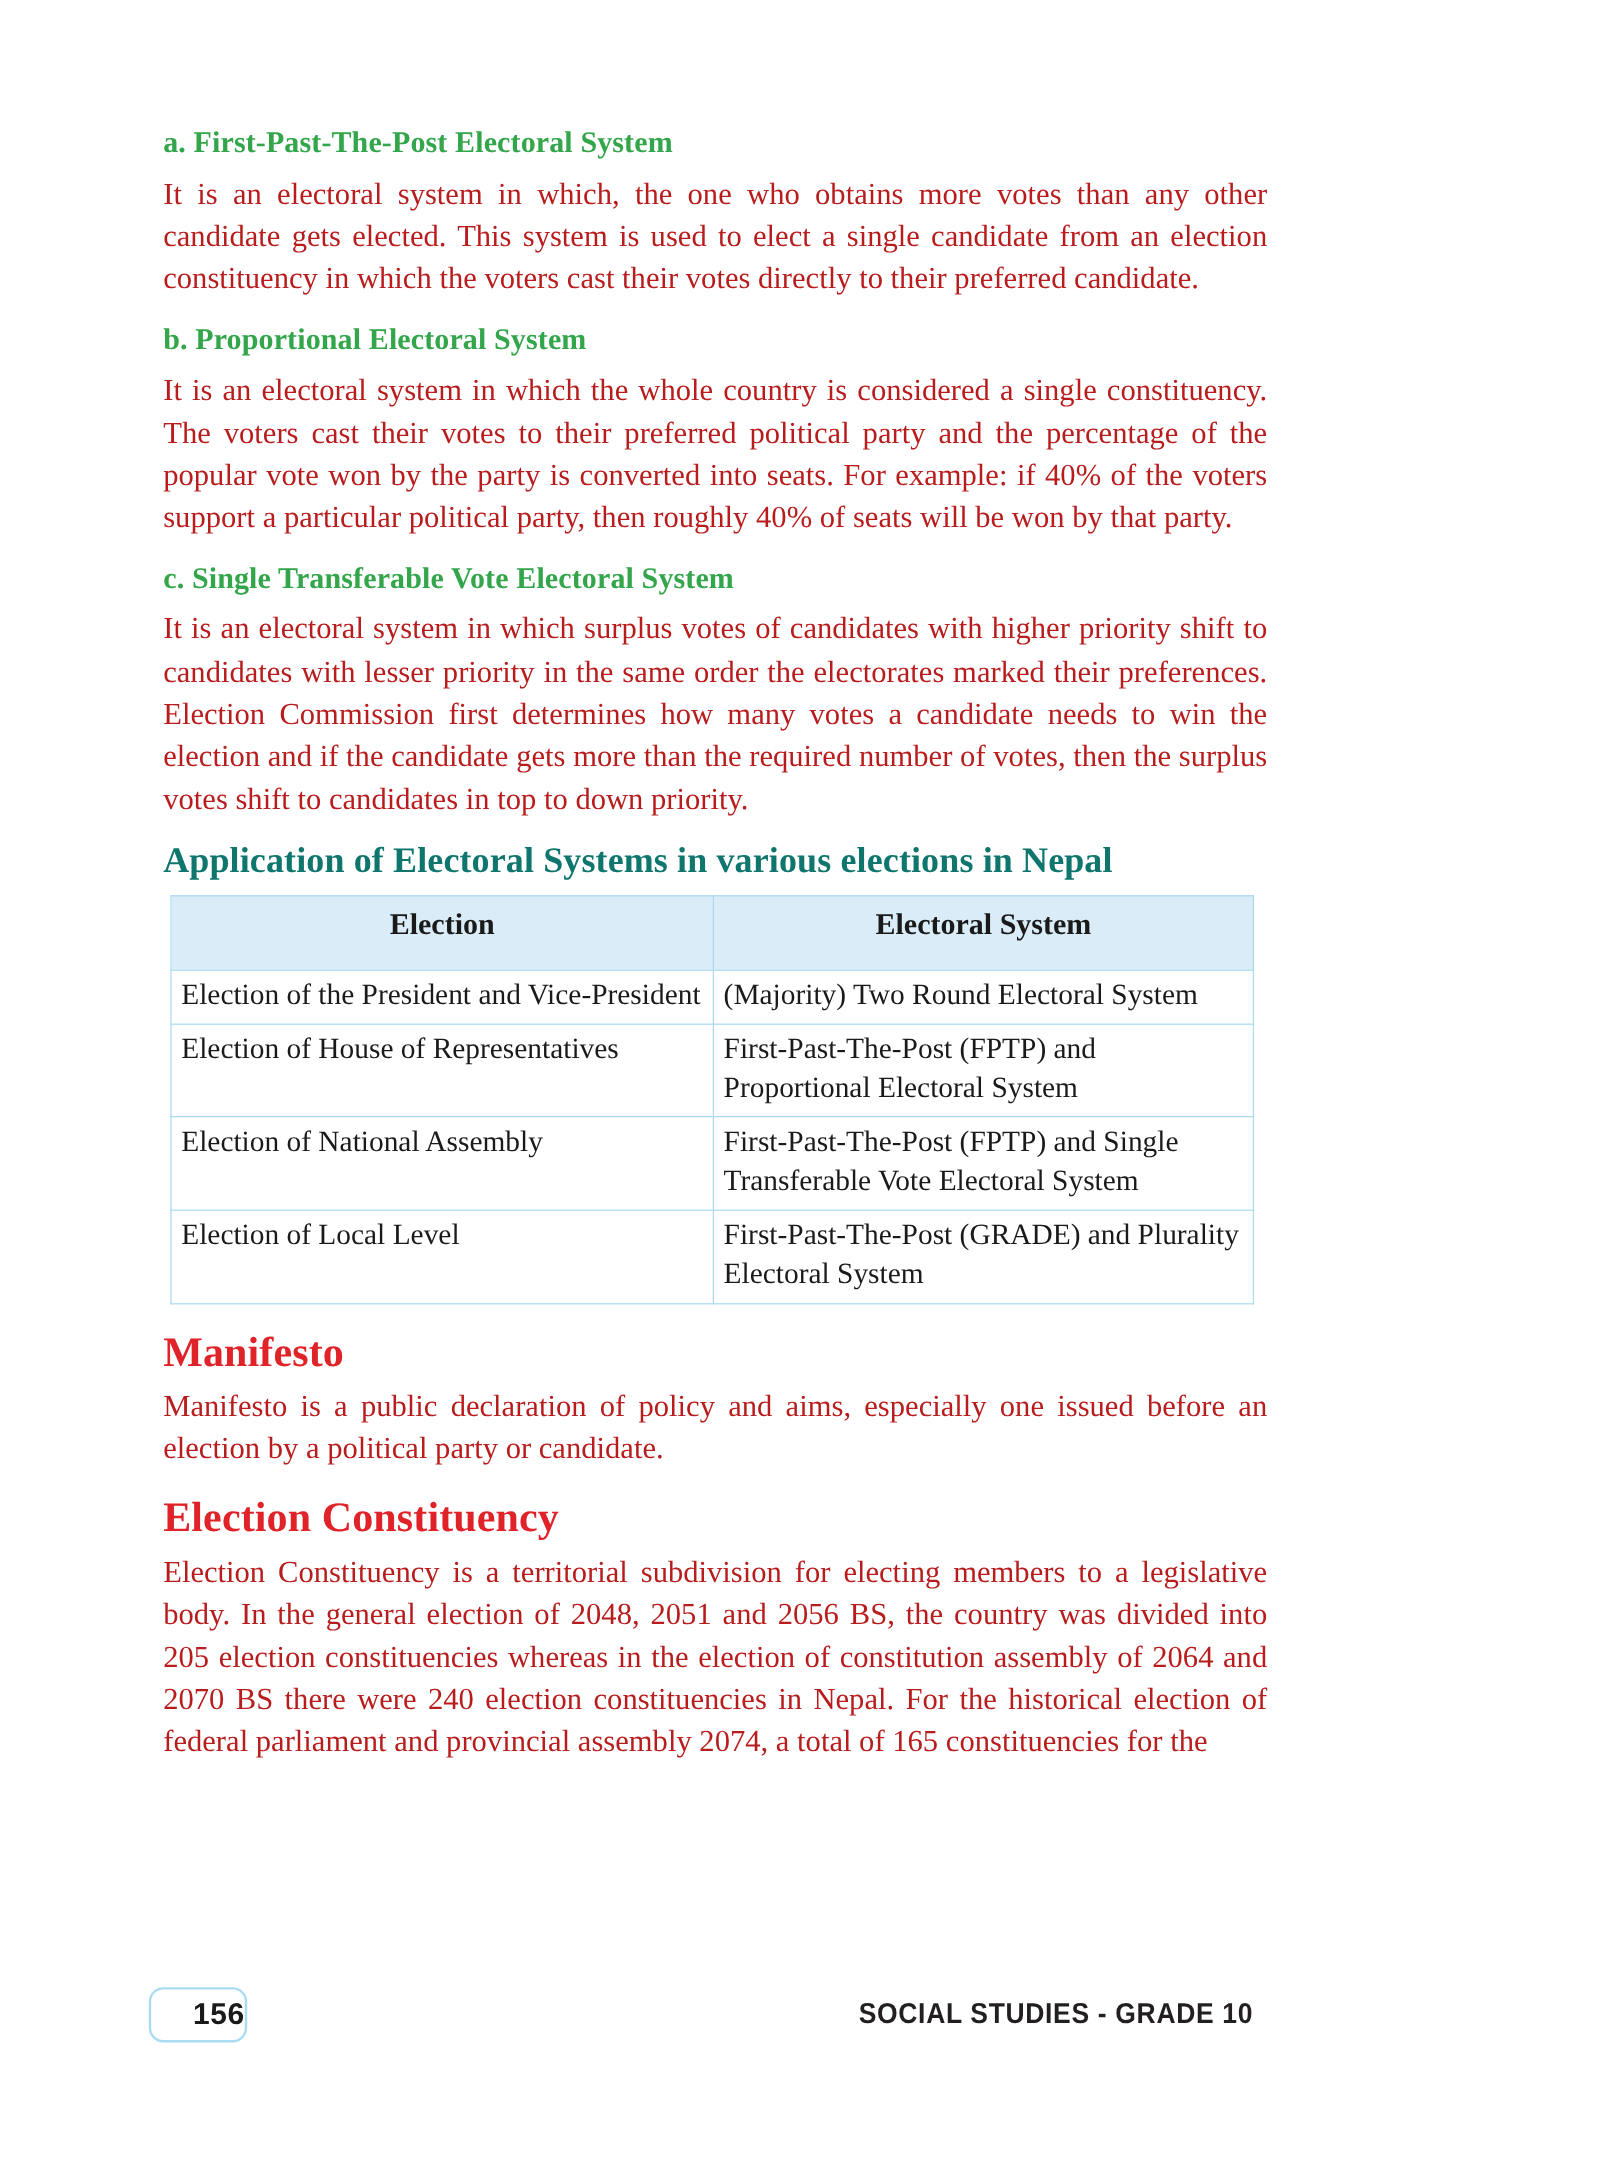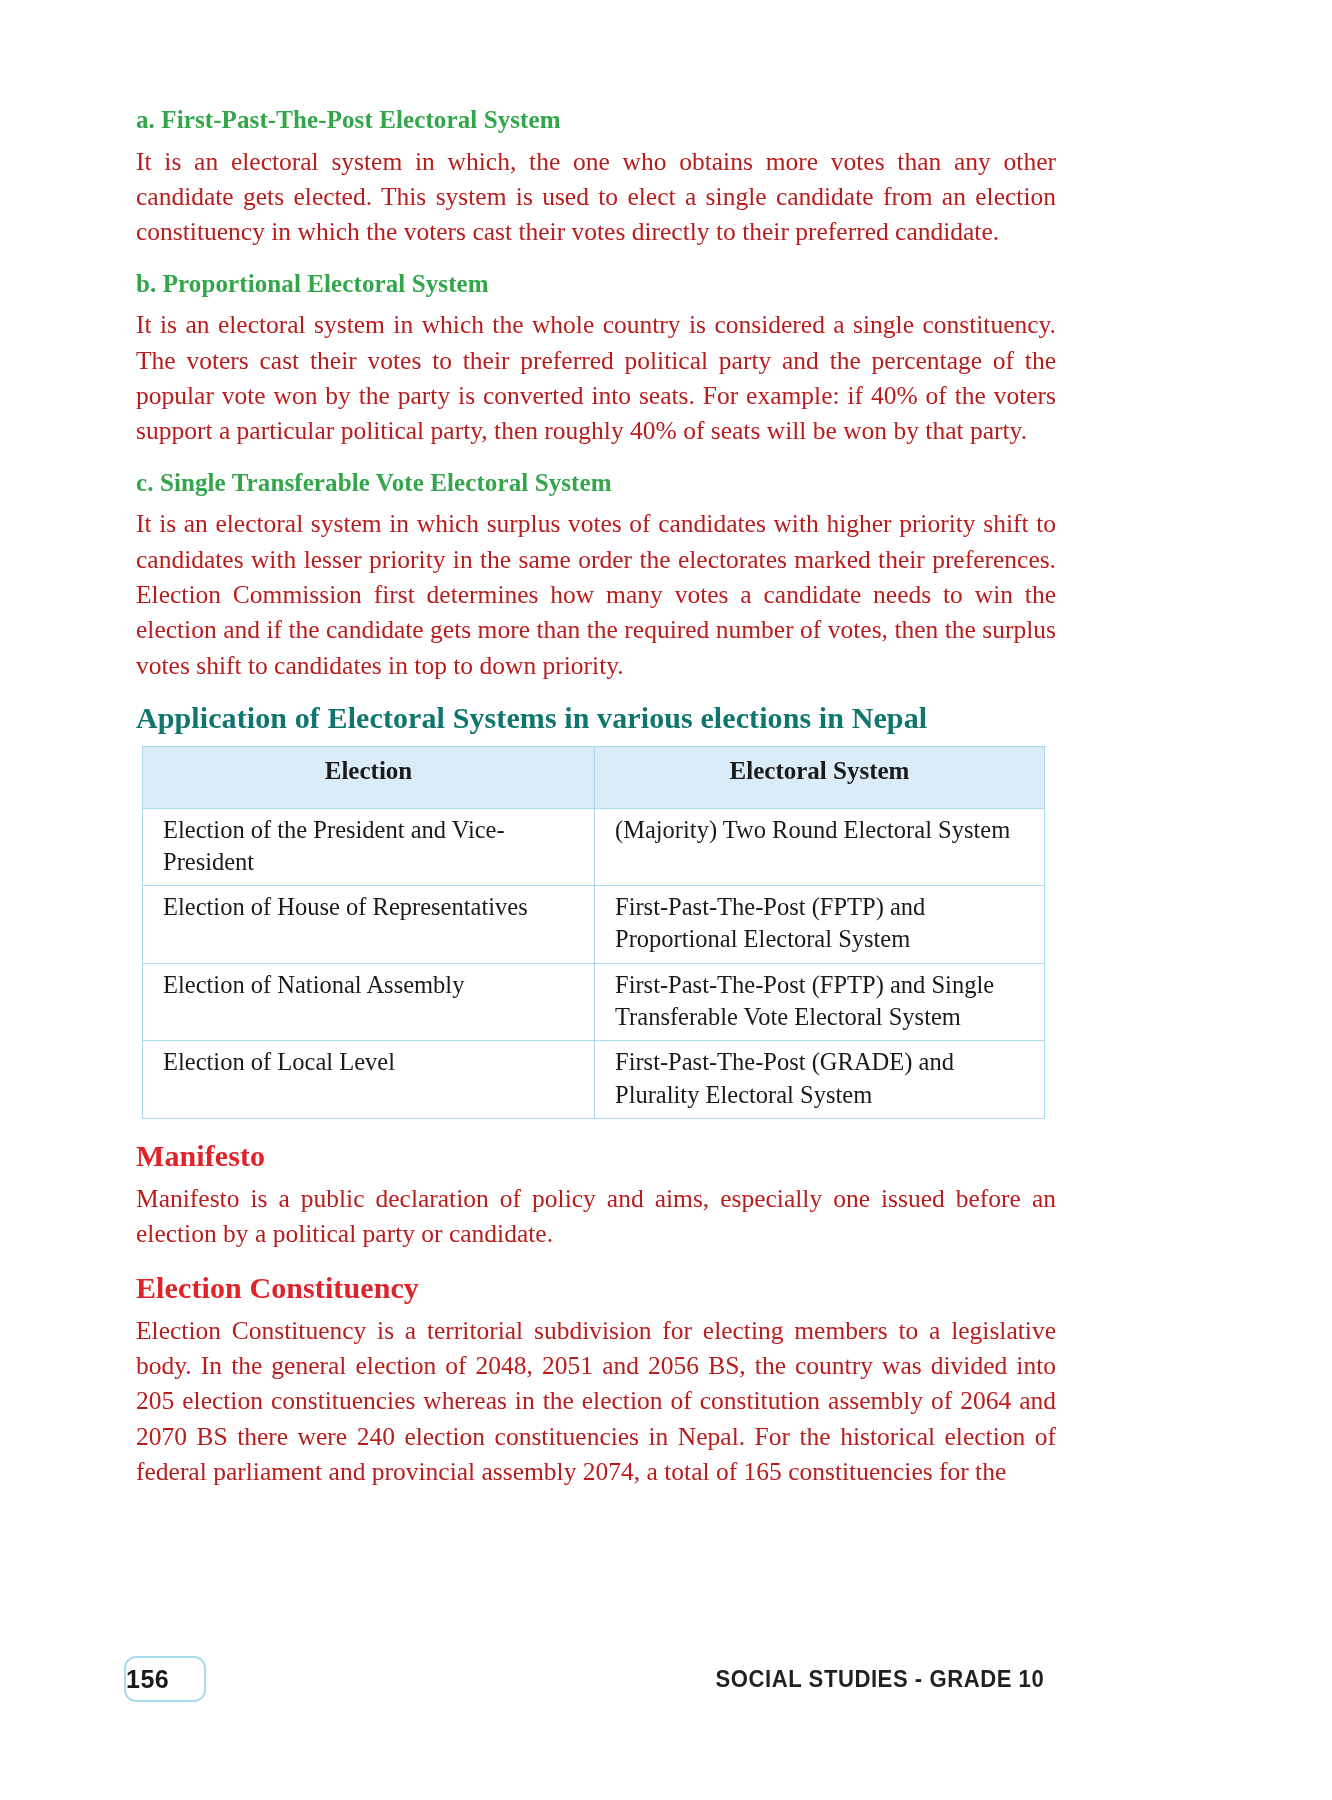--- a/index.html
+++ b/index.html
@@ -44,21 +44,21 @@
   }
   .h-blue {
     font-size: 30px;
     font-weight: bold;
     color: #0f766e;
     margin: 0 0 10px 0;
     line-height: 1.15;
     letter-spacing: 0.1px;
   }
   .h-red {
-    font-size: 30px;
+    font-size: 35px;
     font-weight: bold;
     color: #E02329;
     margin: 0 0 7px 0;
     line-height: 1.15;
     letter-spacing: 0.1px;
   }
 
   
   p.body {
     font-size: 25.5px;
@@ -81,21 +81,21 @@
     width: 902px;
     margin: 0 0 0 6px;
     table-layout: fixed;
     font-size: 24.5px;
     line-height: 1.32;
   }
   table.app-table th,
   table.app-table td {
     border: 1.5px solid #A9D9F0;
     vertical-align: top;
-    padding: 5px 8px 7px 20px;
+    padding: 5px 8px 7px 8px;
     color: #1a1a1a;
   }
   table.app-table thead th {
     background: #D9ECF7;
     text-align: center;
     font-weight: bold;
     font-size: 25px;
     padding: 7px 8px 21px 8px;
     border-color: #A9D9F0;
   }
@@ -119,21 +119,21 @@
     position: absolute;
     left: 0;
     top: 0;
     width: 82px;
     height: 46px;
     border: 2.5px solid #A9DCF2;
     border-radius: 12px;
     box-sizing: border-box;
     display: flex;
     align-items: center;
-    justify-content: flex-start;
+    justify-content: flex-end;
   }
   #page-badge span {
     font-family: "Liberation Sans", "DejaVu Sans", sans-serif;
     font-size: 25px;
     font-weight: bold;
     color: #1a1a1a;
     letter-spacing: 0.5px;
   }
   #footer-title {
     position: absolute;

